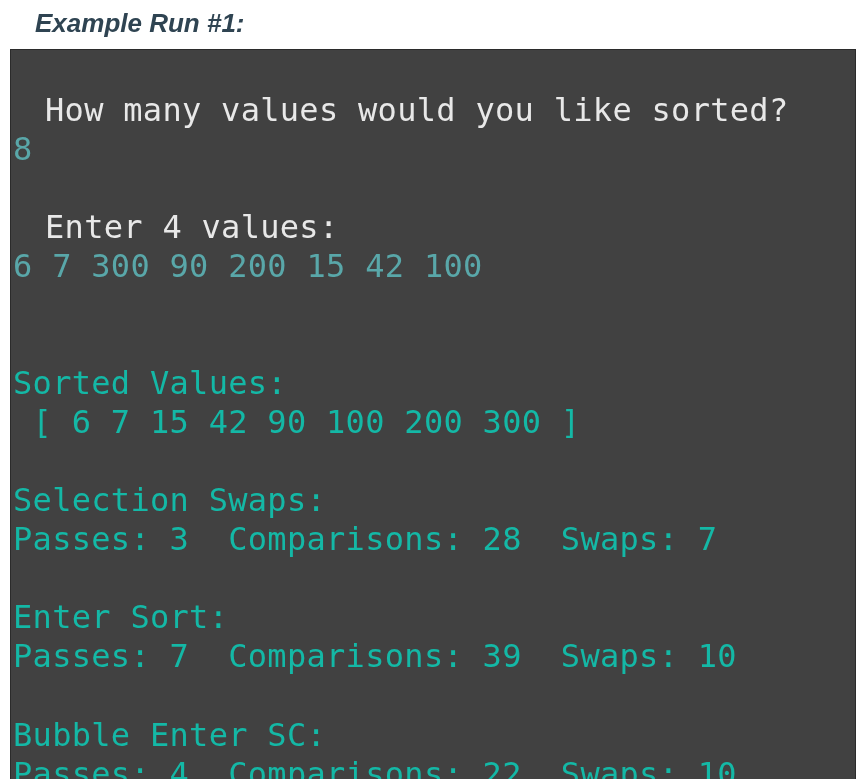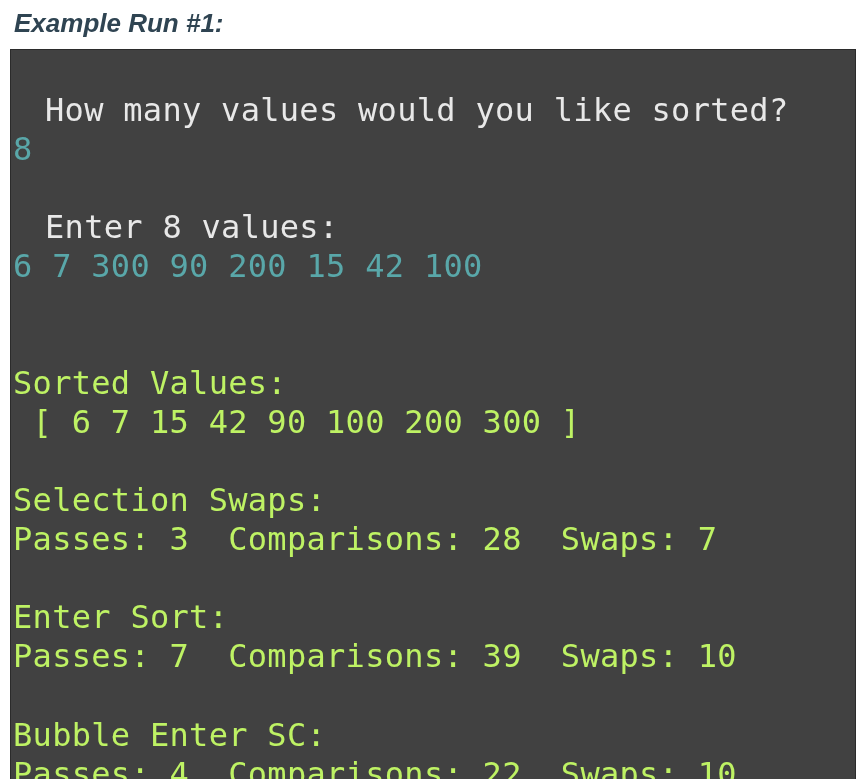--- a/index.html
+++ b/index.html
@@ -14,20 +14,21 @@
       font-family: Arial, Helvetica, sans-serif;
       padding: 8px 10px;
     }
     .heading {
       font-style: italic;
       font-weight: 700;
       color: #2f4452;
       font-size: 26px;
       margin-bottom: 10px;
       padding-left: 4px;
+      margin-left: 21px;
     }
     .terminal {
       background: #414141;
       color: #e8e8e8;
       font-family: Menlo, Consolas, "DejaVu Sans Mono", monospace;
       font-size: 32px;
       line-height: 1.22;
       white-space: pre;
       padding: 2px 2px 6px 2px;
       letter-spacing: 0.3px;
@@ -35,34 +36,34 @@
       overflow: hidden;
     }
     .prompt {
       color: #e8e8e8;
       margin-left: 32px;
     }
     .input {
       color: #59a7a9;
     }
     .label {
-      color: #bef264;
+      color: #14b8a6;
       margin-top: 28px;
     }
   </style>
 </head>
 <body>
 
 <div class="heading">Example Run #1:</div>
 
 <div class="terminal">
 <span class="prompt">How many values would you like sorted?</span>
 <span class="input">8</span>
 
-<span class="prompt">Enter 8 values:</span>
+<span class="prompt">Enter 4 values:</span>
 <span class="input">6 7 300 90 200 15 42 100</span>
 
 
 <span class="label">Sorted Values:</span>
 <span class="label"> [ 6 7 15 42 90 100 200 300 ]</span>
 
 <span class="label">Selection Swaps:</span>
 <span class="label">Passes: 3  Comparisons: 28  Swaps: 7</span>
 
 <span class="label">Enter Sort:</span>

